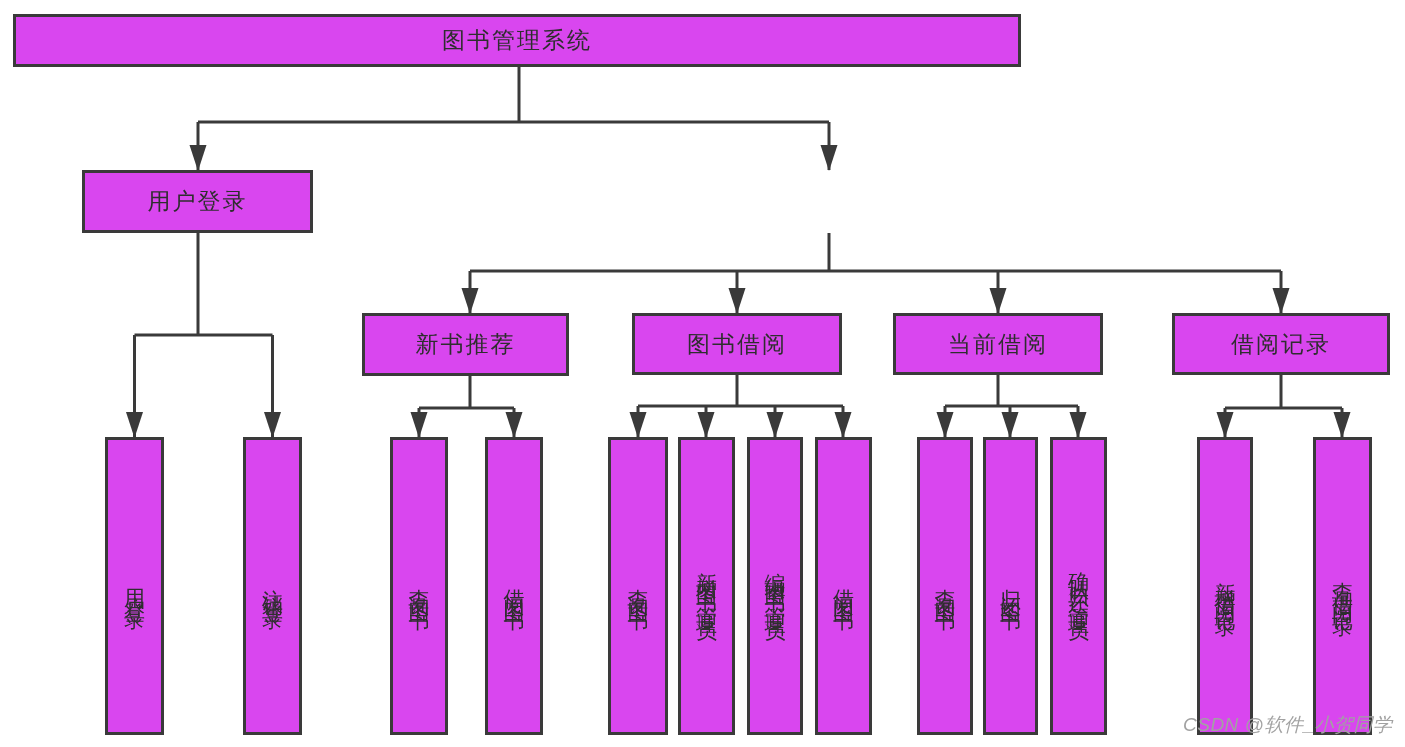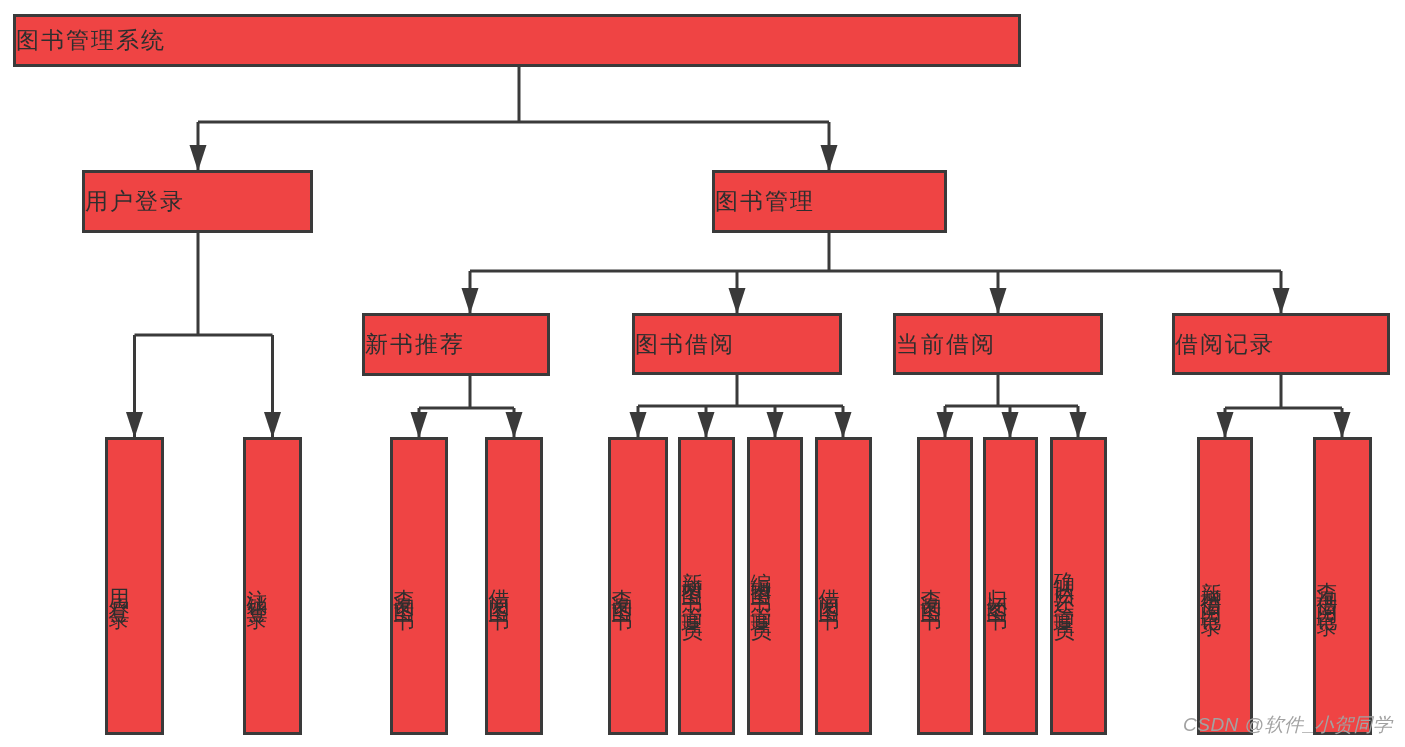--- a/index.html
+++ b/index.html
@@ -16,22 +16,22 @@
     font-family:"Liberation Sans", sans-serif;
     overflow:hidden;
   }
   svg#connectors{position:absolute;left:0;top:0;width:1405px;height:747px;}
   #connectors .spine,#connectors .drop{fill:none;stroke:var(--line);stroke-width:3;}
   #connectors marker path{fill:var(--line);stroke:none;}
   .node{
     position:absolute;
     box-sizing:border-box;
     border:3px solid var(--line);
-    background:#ef4444;
-    display:flex;align-items:center;
+    background:#d946ef;
+    display:flex;align-items:center;justify-content:center;
     color:var(--text);
   }
   .node .lbl{font-size:23px;letter-spacing:2px;white-space:nowrap;}
   .node.leaf .lbl{
     writing-mode:vertical-lr;
     text-orientation:mixed;
     font-size:21px;
     letter-spacing:7px;
     line-height:1.05;
     white-space:normal;
@@ -89,25 +89,22 @@
     <path class="drop" d="M1342 408 V437" marker-end="url(#arrow)"></path>
   </svg>
 
   <div class="node" style="left:13px;top:14px;width:1008px;height:53px">
     <span class="lbl">图书管理系统</span>
   </div>
 
   <div class="node" style="left:82px;top:170px;width:231px;height:63px">
     <span class="lbl">用户登录</span>
   </div>
-  <div class="node" style="left:712px;top:170px;width:235px;height:63px">
-    <span class="lbl">图书管理</span>
-  </div>
 
-  <div class="node" style="left:362px;top:313px;width:188px;height:63px">
+  <div class="node" style="left:362px;top:313px;width:207px;height:63px">
     <span class="lbl">新书推荐</span>
   </div>
   <div class="node" style="left:893px;top:313px;width:210px;height:62px">
     <span class="lbl">当前借阅</span>
   </div>
   <div class="node" style="left:632px;top:313px;width:210px;height:62px">
     <span class="lbl">图书借阅</span>
   </div>
   <div class="node" style="left:1172px;top:313px;width:218px;height:62px">
     <span class="lbl">借阅记录</span>

